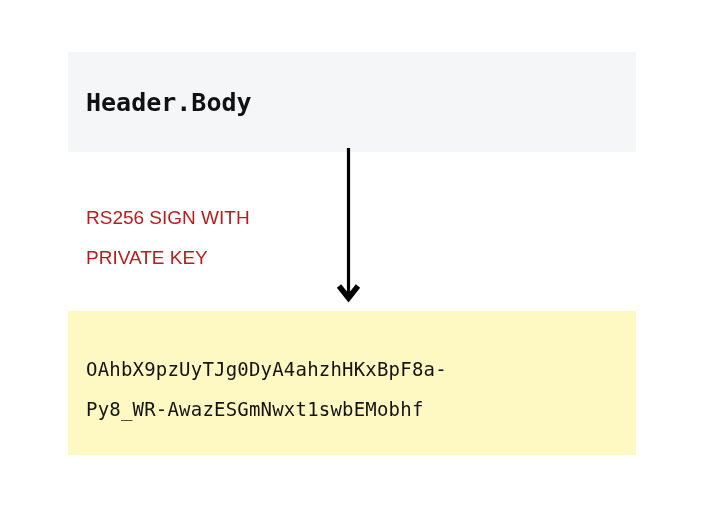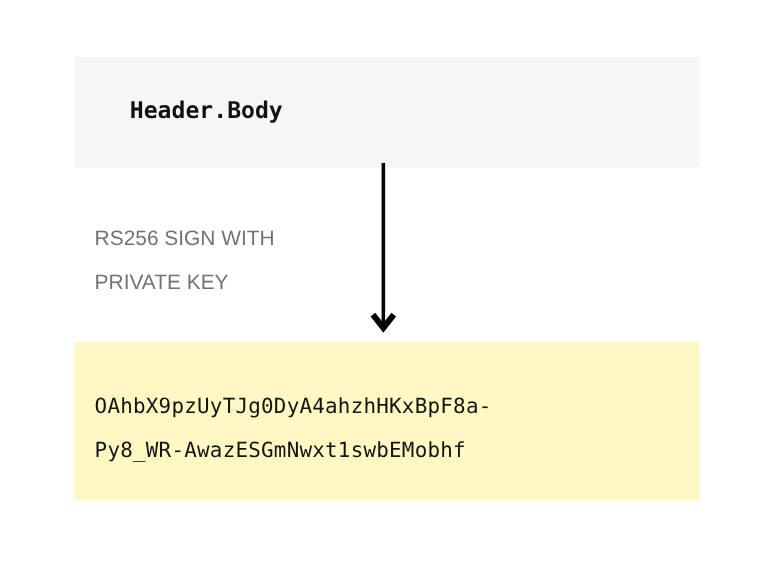--- a/index.html
+++ b/index.html
@@ -32,37 +32,36 @@
     width: 568px;
     height: 100px;
     background: #f5f6f8;
     box-sizing: border-box;
   }
   .header-box-label {
     position: absolute;
     left: 18px;
     top: 36px;
     font-family: "DejaVu Sans Mono", monospace;
-    font-size: 21px;
+    font-size: 25px;
     font-weight: bold;
     color: #111111;
     letter-spacing: 0px;
     white-space: pre;
-    margin-left: 32px;
   }
 
   
   .op-label {
     position: absolute;
     left: 86px;
     top: 198px;
     font-family: "Liberation Sans", sans-serif;
     font-size: 19px;
     font-weight: 400;
-    color: #737373;
+    color: #b91c1c;
     line-height: 40px;
     white-space: pre-line;
   }
 
   
   .arrow-svg {
     position: absolute;
     left: 330px;
     top: 148px;
     width: 40px;

